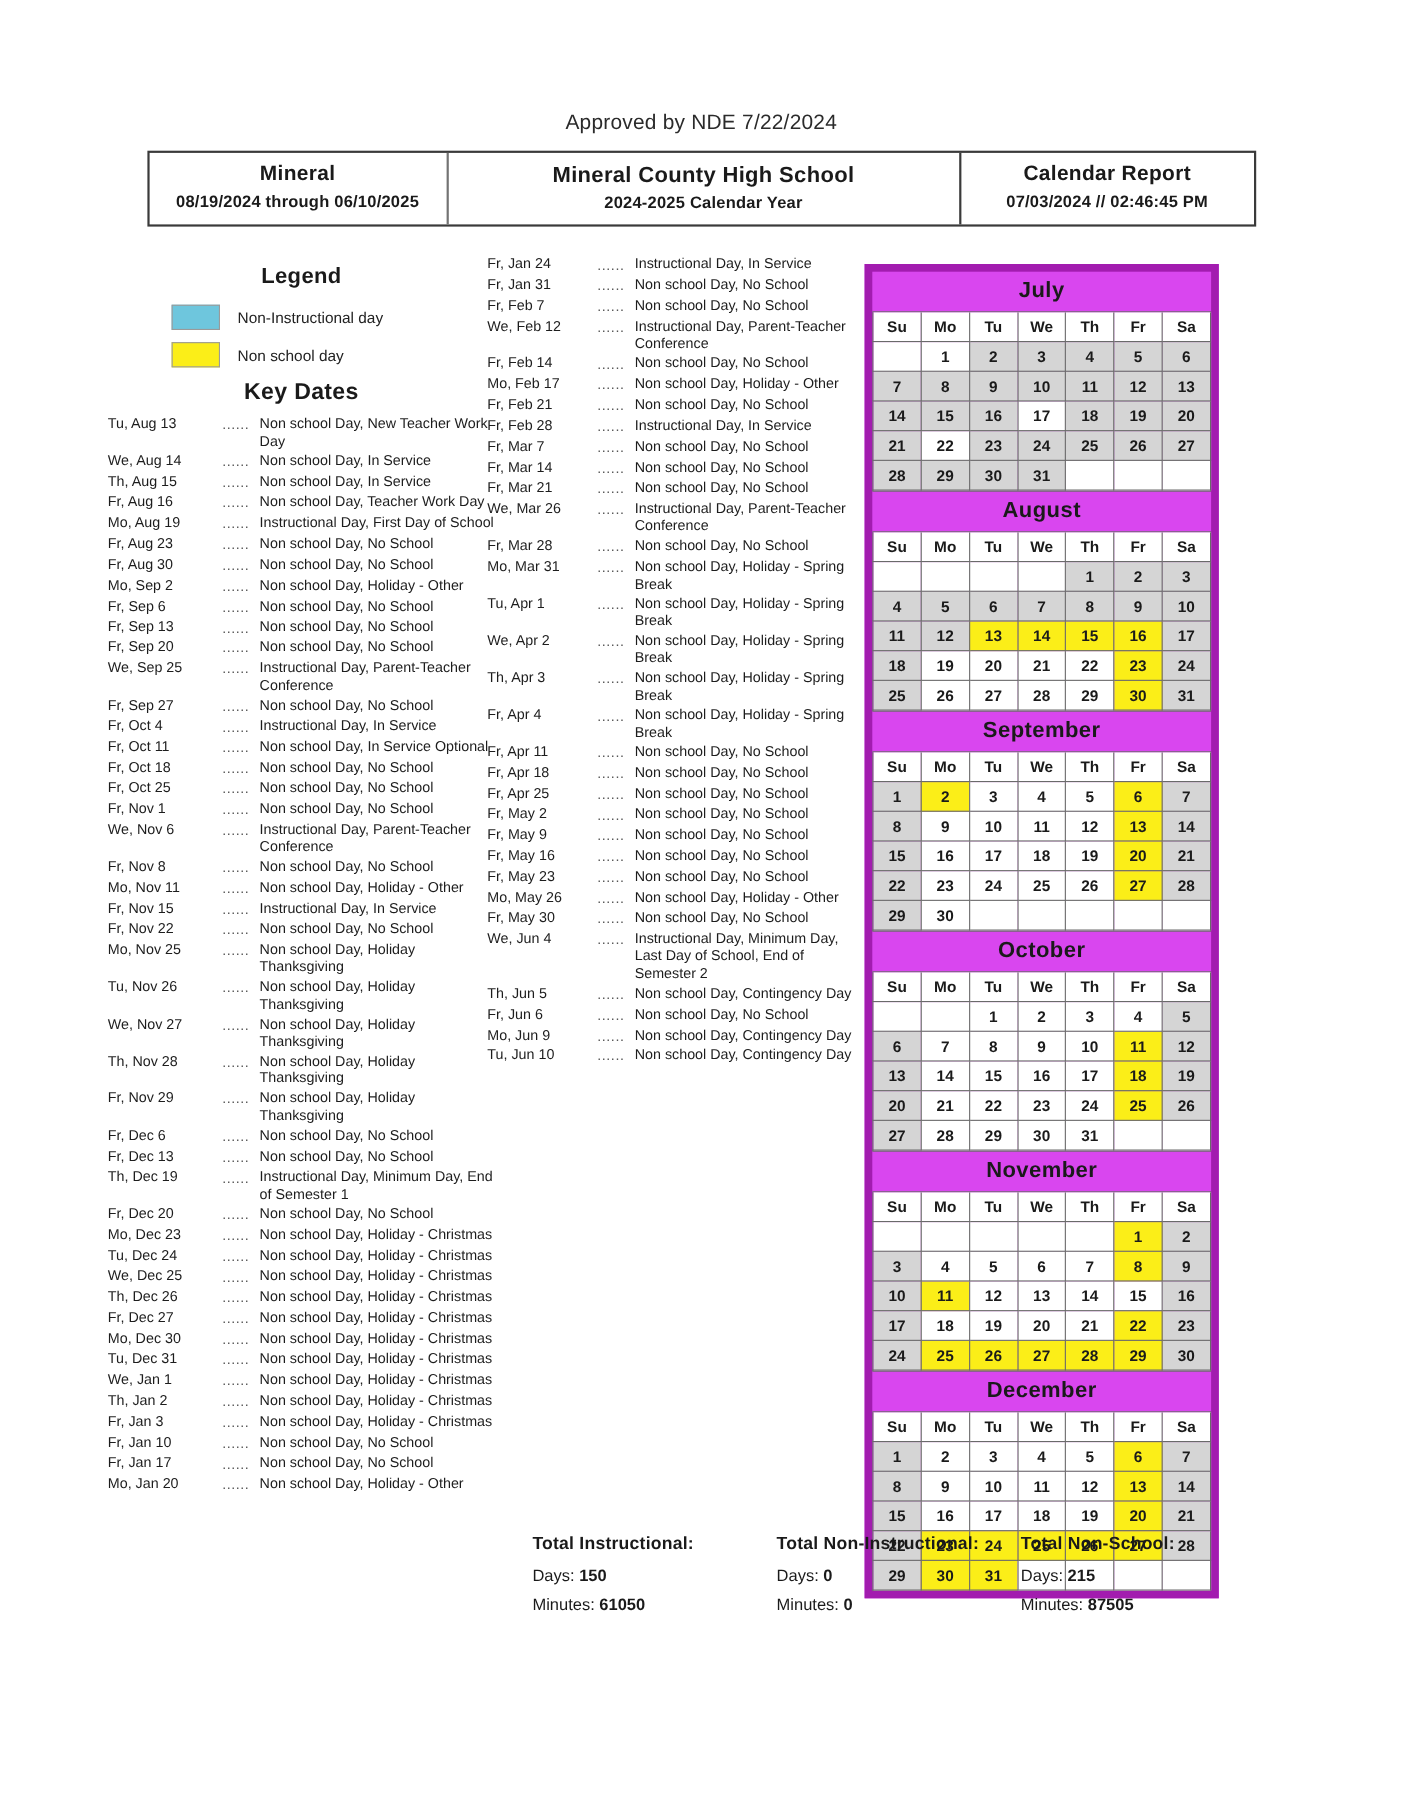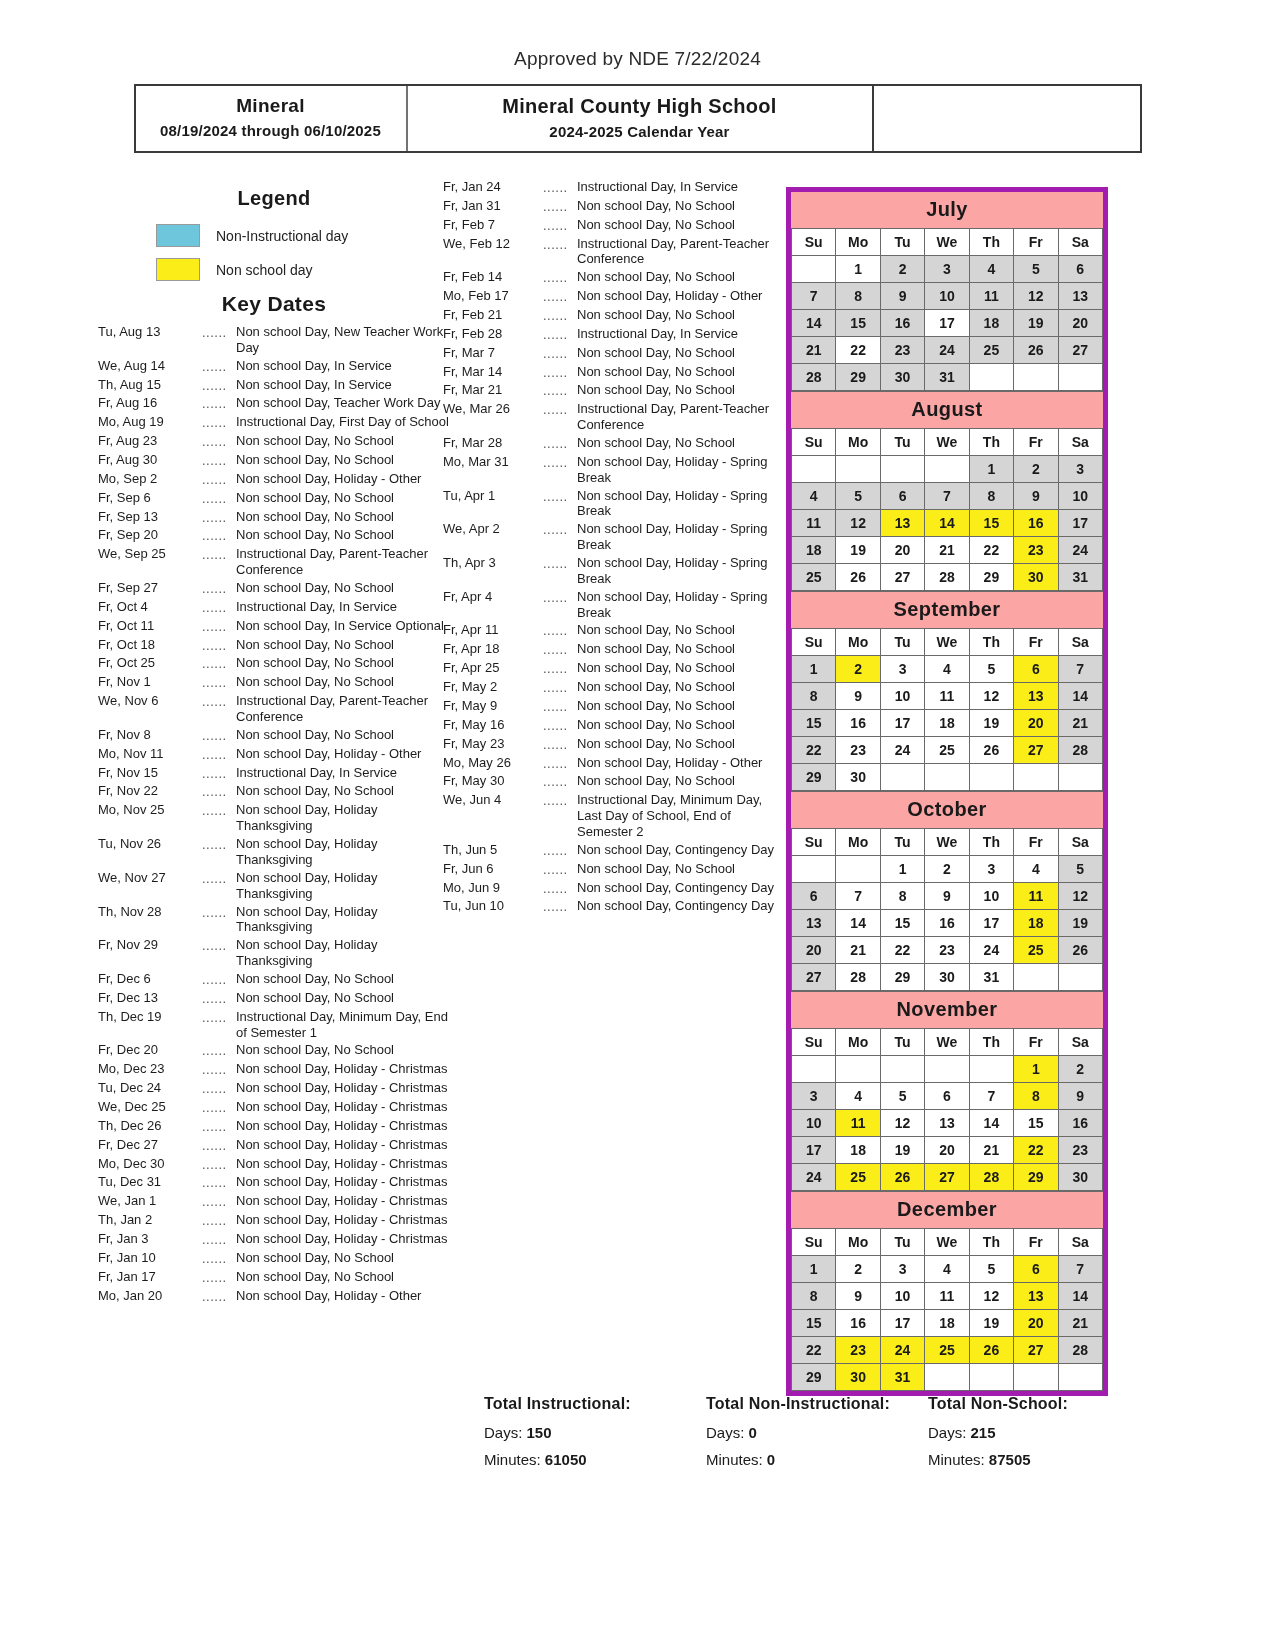--- a/index.html
+++ b/index.html
@@ -14,21 +14,21 @@
     color: #1a1a1a;
     position: relative;
     overflow: hidden;
   }
 
   
   .approved {
     text-align: center;
     font-size: 19px;
     color: #2b2b2b;
-    padding-top: 48px;
+    padding-top: 101px;
     letter-spacing: .2px;
   }
   .hdr-table {
     width: 1008px;
     margin: 14px auto 0 auto;
     border: 2px solid #3a3a3a;
     display: flex;
     box-sizing: border-box;
   }
   .hdr-cell {
@@ -134,23 +134,23 @@
   }
   .col-mid .kd-date { width: 100px; }
   .col-mid .kd-desc { white-space: normal; }
 
   
   .cal-col {
     position: absolute;
     left: 786px;
     top: 0;
     width: 322px;
-    border: 5px solid #a21caf;
+    border: 7px solid #a21caf;
     box-sizing: border-box;
-    background: #fca5a5;
+    background: #d946ef;
   }
   .cal-month { border-bottom: 1px solid #6a6a6a; }
   .cal-month:last-child { border-bottom: none; }
   .month-name {
     text-align: center;
     font-size: 20px;
     font-weight: bold;
     padding: 6px 0 7px 0;
     border-bottom: 1px solid #6a6a6a;
     letter-spacing: .4px;
@@ -212,20 +212,24 @@
 <div class="approved">Approved by NDE 7/22/2024</div>
 
 <div class="hdr-table">
   <div class="hdr-cell c1">
     <div class="hdr-line1">Mineral</div>
     <div class="hdr-line2">08/19/2024 through 06/10/2025</div>
   </div>
   <div class="hdr-cell c2">
     <div class="hdr-line1">Mineral County High School</div>
     <div class="hdr-line2">2024-2025 Calendar Year</div>
+  </div>
+  <div class="hdr-cell c3">
+    <div class="hdr-line1">Calendar Report</div>
+    <div class="hdr-line2">07/03/2024  //  02:46:45 PM</div>
   </div>
 </div>
 
 <div class="body-wrap">
 
   <div class="col-left">
     <div class="legend-title">Legend</div>
     <div id="legend-items">
         <div class="legend-row">
           <div class="legend-swatch" style="background: rgb(110, 198, 221);"></div>

